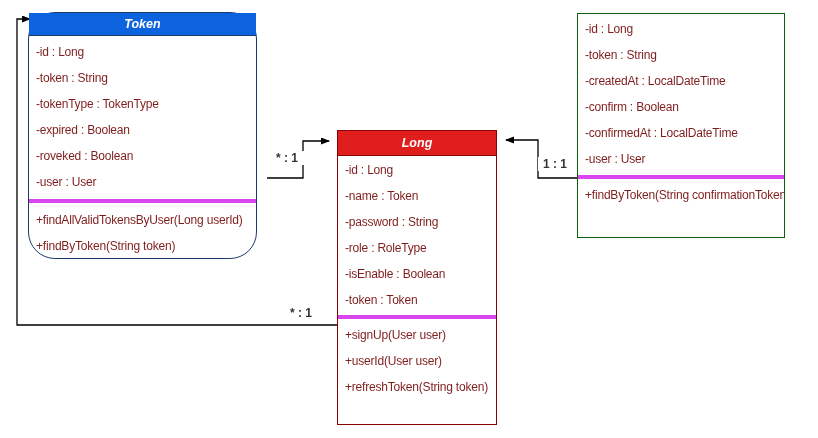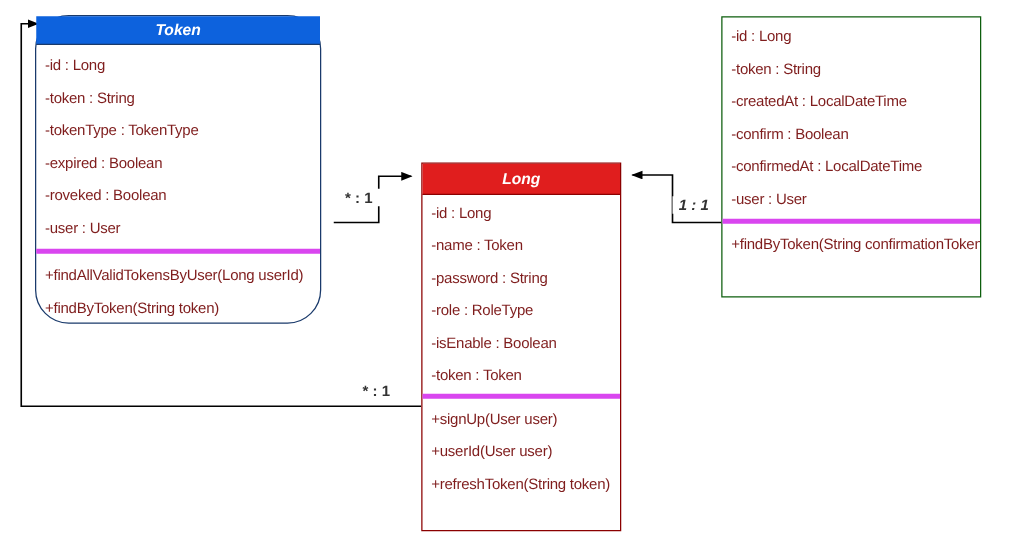--- a/index.html
+++ b/index.html
@@ -66,21 +66,21 @@
     position: absolute;
     font-size: 12px;
     font-weight: bold;
     color: #333333;
     width: 34px;
     text-align: center;
     white-space: nowrap;
     background: #ffffff;
   }
   #label-token-user { left: 270px; top: 151px; }
-  #label-confirmation-user { left: 538px; top: 157px; font-style: italic; }
+  #label-confirmation-user { left: 538px; top: 157px; }
   #label-user-token { left: 284px; top: 306px; }
 </style>
 </head>
 <body>
 
 <div id="canvas">
 
   <svg id="edge-layer" viewBox="0 0 818 438" xmlns="http://www.w3.org/2000/svg">
     <defs>
       <marker id="arrow" markerWidth="9" markerHeight="8" refX="8" refY="3.5" orient="auto" markerUnits="userSpaceOnUse">

